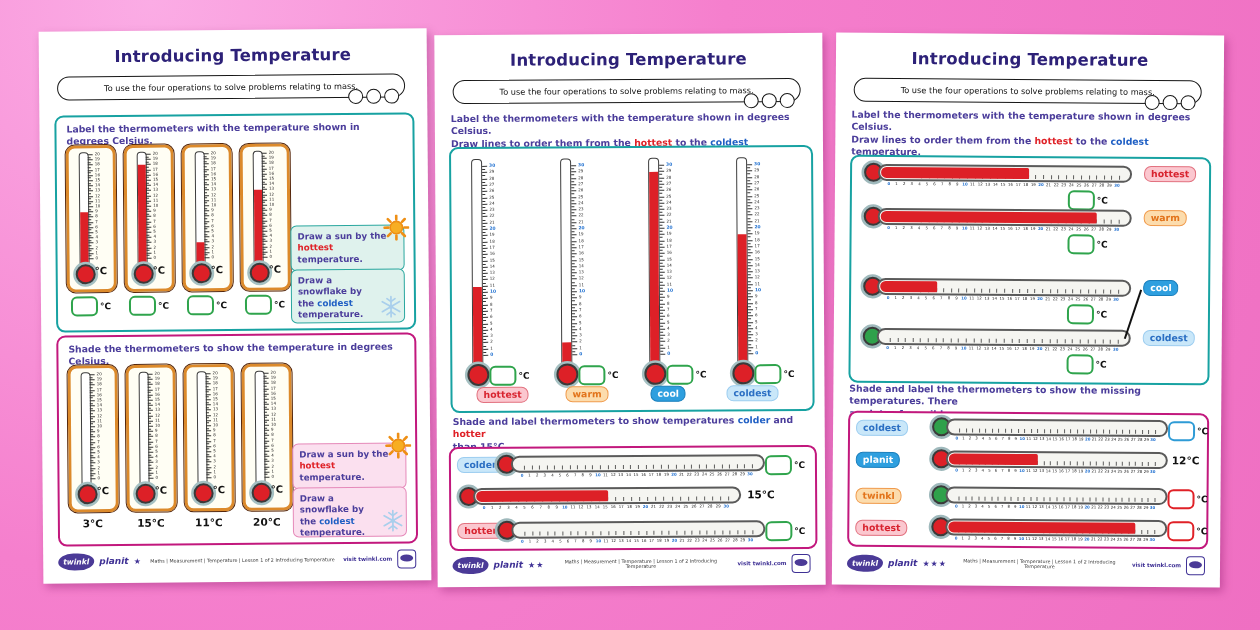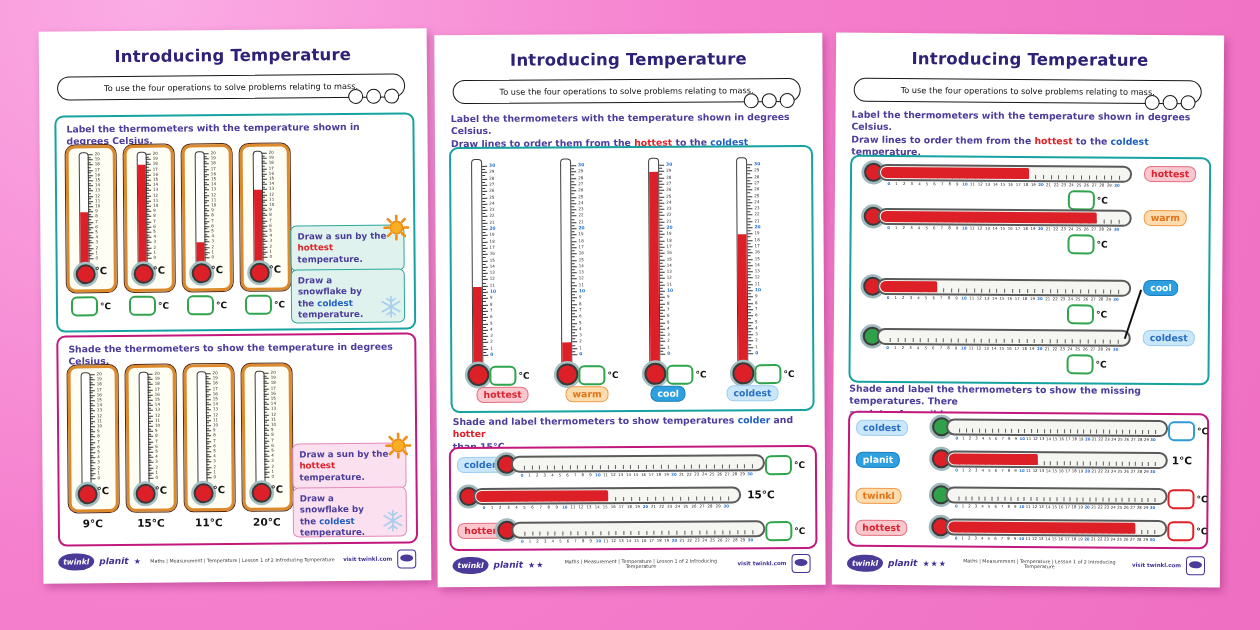--- a/index.html
+++ b/index.html
@@ -517,21 +517,21 @@
             <div class="vt-lab" style="left: 29px; top: 17.4px;">18</div>
             <div class="vt-tick" style="left: 22px; top: 16.8px; width: 3px;"></div>
             <div class="vt-tick" style="left: 22px; top: 14.2px; width: 5px;"></div>
             <div class="vt-lab" style="left: 29px; top: 12.2px;">19</div>
             <div class="vt-tick" style="left: 22px; top: 11.6px; width: 3px;"></div>
             <div class="vt-tick" style="left: 22px; top: 9px; width: 5px;"></div>
             <div class="vt-lab" style="left: 29px; top: 7px;">20</div>
           </div>
           <div class="vt-unit" style="left: 28px; top: 120px;">°C</div>
         </div>
-      <div class="tlabel">9°C</div>
+      <div class="tlabel">3°C</div>
     </div>
     <div class="p1col" style="left:66px;top:27px;">
       <div class="vt-framed">
           <div class="vt-tube" style="left: 13px; top: 7px; width: 8px; height: 116px;"></div>
           <div class="vt-bulb" style="left: 9px; top: 119px; width: 16px; height: 16px;"></div>
           <div style="position: absolute; inset: 0px;">
             <div class="vt-tick" style="left: 22px; top: 113px; width: 5px;"></div>
             <div class="vt-lab" style="left: 29px; top: 111px;">0</div>
             <div class="vt-tick" style="left: 22px; top: 110.4px; width: 3px;"></div>
             <div class="vt-tick" style="left: 22px; top: 107.8px; width: 5px;"></div>
@@ -1953,21 +1953,21 @@
               <span style="left: 161.267px;">23</span>
               <span style="left: 167.8px;">24</span>
               <span style="left: 174.333px;">25</span>
               <span style="left: 180.867px;">26</span>
               <span style="left: 187.4px;">27</span>
               <span style="left: 193.933px;">28</span>
               <span style="left: 200.467px;">29</span>
               <span class="b" style="left: 207px;">30</span>
             </span>
           </div>
-          <span class="rlabel" style="left: 322px; top: 3px;">1°C</span>
+          <span class="rlabel" style="left: 322px; top: 3px;">12°C</span>
         </div>
         <div class="hrow" style="top: 72px;">
           <span class="chip chip-warm" style="position: absolute; left: 6px; top: 3px;">twinkl</span>
           <div class="ht" style="left: 82px; top: 0px;">
             <span class="ht-bulb green"></span>
             <span class="ht-tube" style="width: 218px;">
               <span class="ht-tick" style="left: 11px;"></span>
               <span class="ht-tick" style="left: 17.5333px;"></span>
               <span class="ht-tick" style="left: 24.0667px;"></span>
               <span class="ht-tick" style="left: 30.6px;"></span>

